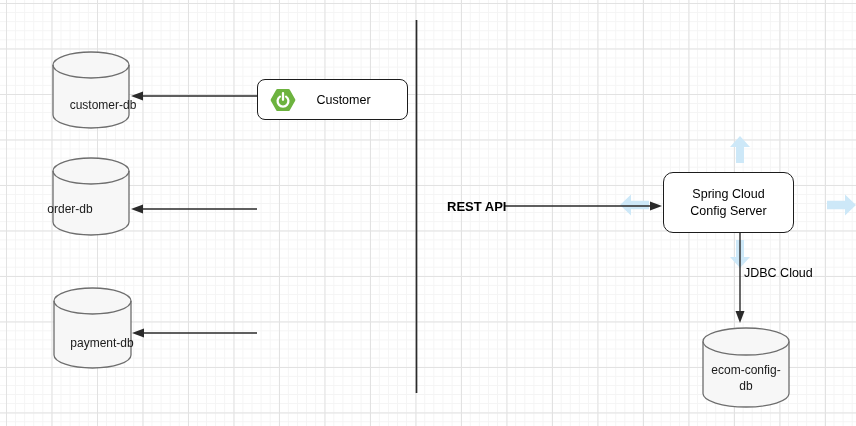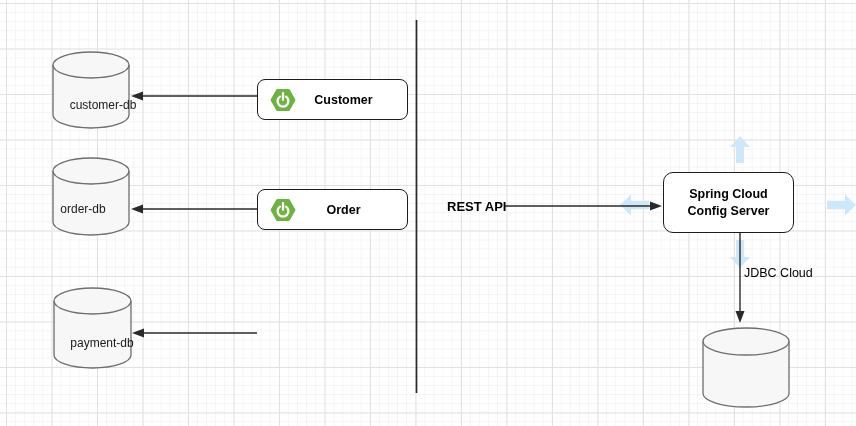--- a/index.html
+++ b/index.html
@@ -12,21 +12,20 @@
       linear-gradient(to right,#f4f4f4 1px,transparent 1px),
       linear-gradient(to bottom,#f4f4f4 1px,transparent 1px);
     background-size:45.5px 45.5px,45.5px 45.5px,9.1px 9.1px,9.1px 9.1px;
     background-position:6px 3px,6px 3px,6px 3px,6px 3px;
   }
   #shapes{position:absolute;left:0;top:0;z-index:1;}
   .node{
     position:absolute;z-index:2;background:#fff;border:1.7px solid #1c1c1c;
     border-radius:8px;display:flex;align-items:center;justify-content:center;
     box-sizing:border-box;
-    font-weight:bold;
   }
   .svc{left:257px;width:151px;height:41px;}
   .svc .spring-icon{position:absolute;left:12px;top:7px;width:26px;height:26px;}
   .svc-label{font-size:12.5px;color:#000;padding-left:22px;}
   #config-server{left:663px;top:172px;width:131px;height:61px;border-radius:10px;padding:0 12px;text-align:center;}
   .cfg-label{font-size:12.5px;color:#000;line-height:1.3;}
   .db-label{
     position:absolute;z-index:2;font-size:12px;color:#1a1a1a;text-align:center;line-height:1.3;
   }
   .edge-label{position:absolute;z-index:2;font-size:12.5px;color:#000;white-space:nowrap;}
@@ -94,34 +93,27 @@
 
   <div class="node svc" style="top:79px">
     <svg class="spring-icon" viewBox="0 0 24 24">
       <path d="M1.8,12 L6.9,3 L17.1,3 L22.2,12 L17.1,21 L6.9,21 Z" fill="#6db33f" stroke="#6db33f" stroke-width="2.4" stroke-linejoin="round"></path>
       <path d="M 9.2,8.9 A 5,5 0 1 0 14.8,8.9" fill="none" stroke="#fff" stroke-width="2.1" stroke-linecap="round"></path>
       <line x1="12" y1="5.6" x2="12" y2="11.8" stroke="#fff" stroke-width="2.1" stroke-linecap="round"></line>
     </svg>
     <span class="svc-label">Customer</span>
   </div>
 
-  <div class="node svc" style="top:189px">
-    <svg class="spring-icon" viewBox="0 0 24 24">
-      <path d="M1.8,12 L6.9,3 L17.1,3 L22.2,12 L17.1,21 L6.9,21 Z" fill="#6db33f" stroke="#6db33f" stroke-width="2.4" stroke-linejoin="round"></path>
-      <path d="M 9.2,8.9 A 5,5 0 1 0 14.8,8.9" fill="none" stroke="#fff" stroke-width="2.1" stroke-linecap="round"></path>
-      <line x1="12" y1="5.6" x2="12" y2="11.8" stroke="#fff" stroke-width="2.1" stroke-linecap="round"></line>
-    </svg>
-    <span class="svc-label">Order</span>
-  </div>
 
 
   <div class="node" id="config-server">
     <span class="cfg-label">Spring Cloud Config Server</span>
   </div>
 
   <div class="db-label" style="left:53px;top:98px;width:100px">customer-db</div>
-  <div class="db-label" style="left:51px;top:202px;width:64px">order-db</div>
+  <div class="db-label" style="left:38px;top:202px;width:64px">order-db</div>
   <div class="db-label" style="left:54px;top:336px;width:96px">payment-db</div>
+  <div class="db-label" style="left:708px;top:363px;width:76px">ecom-config-db</div>
 
   <div class="edge-label" id="rest-api-label">REST API</div>
   <div class="edge-label" id="jdbc-label">JDBC Cloud</div>
 
 </div>
 
 </body></html>

